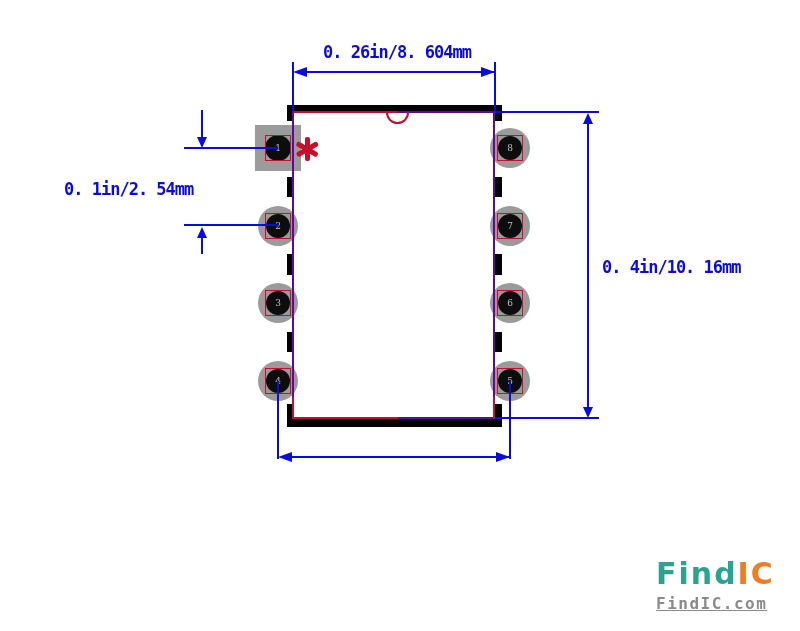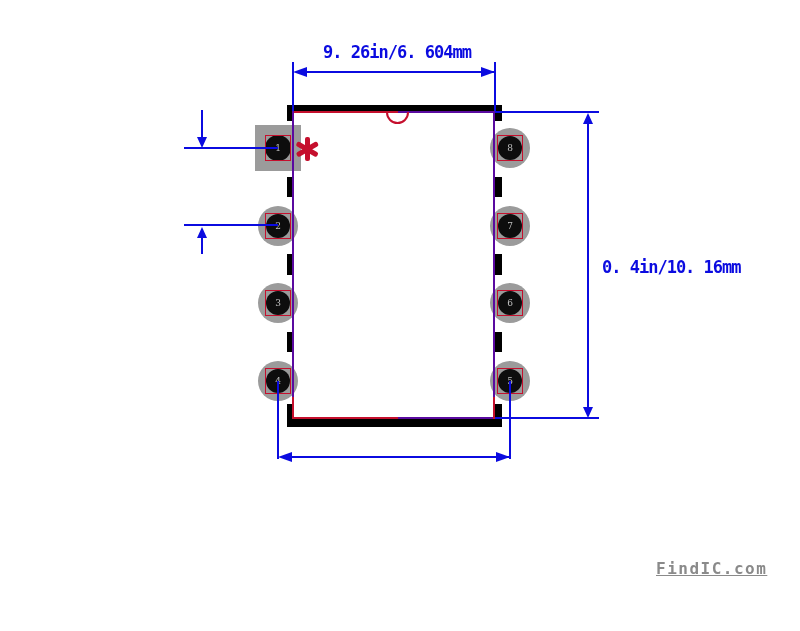--- a/index.html
+++ b/index.html
@@ -141,20 +141,22 @@
   <div class="blu" style="left:281px;top:456px;width:228px;height:2px;"></div>
   <div class="ah left" style="left:278px;top:452px;"></div>
   <div class="ah right" style="left:496px;top:452px;"></div>
 
   <div id="star">
       <i></i>
       <i class="r60"></i>
       <i class="r120"></i>
     </div>
 
-  <div class="dim-label" style="left:294px;top:42px;width:206px;text-align:center;">9. 26in/6. 604mm</div>
+  <div class="dim-label" style="left:294px;top:42px;width:206px;text-align:center;">0. 26in/8. 604mm</div>
+  <div class="dim-label" style="left:64px;top:179px;">0. 1in/2. 54mm</div>
   <div class="dim-label" style="left:602px;top:257px;text-align:right;">0. 4in/10. 16mm</div>
 
   <div id="logo">
+    <div class="big"><span class="t1">Find</span><span class="t2">IC</span></div>
     <div class="cap">FindIC.com</div>
   </div>
 
 </div>
 
 </body></html>

